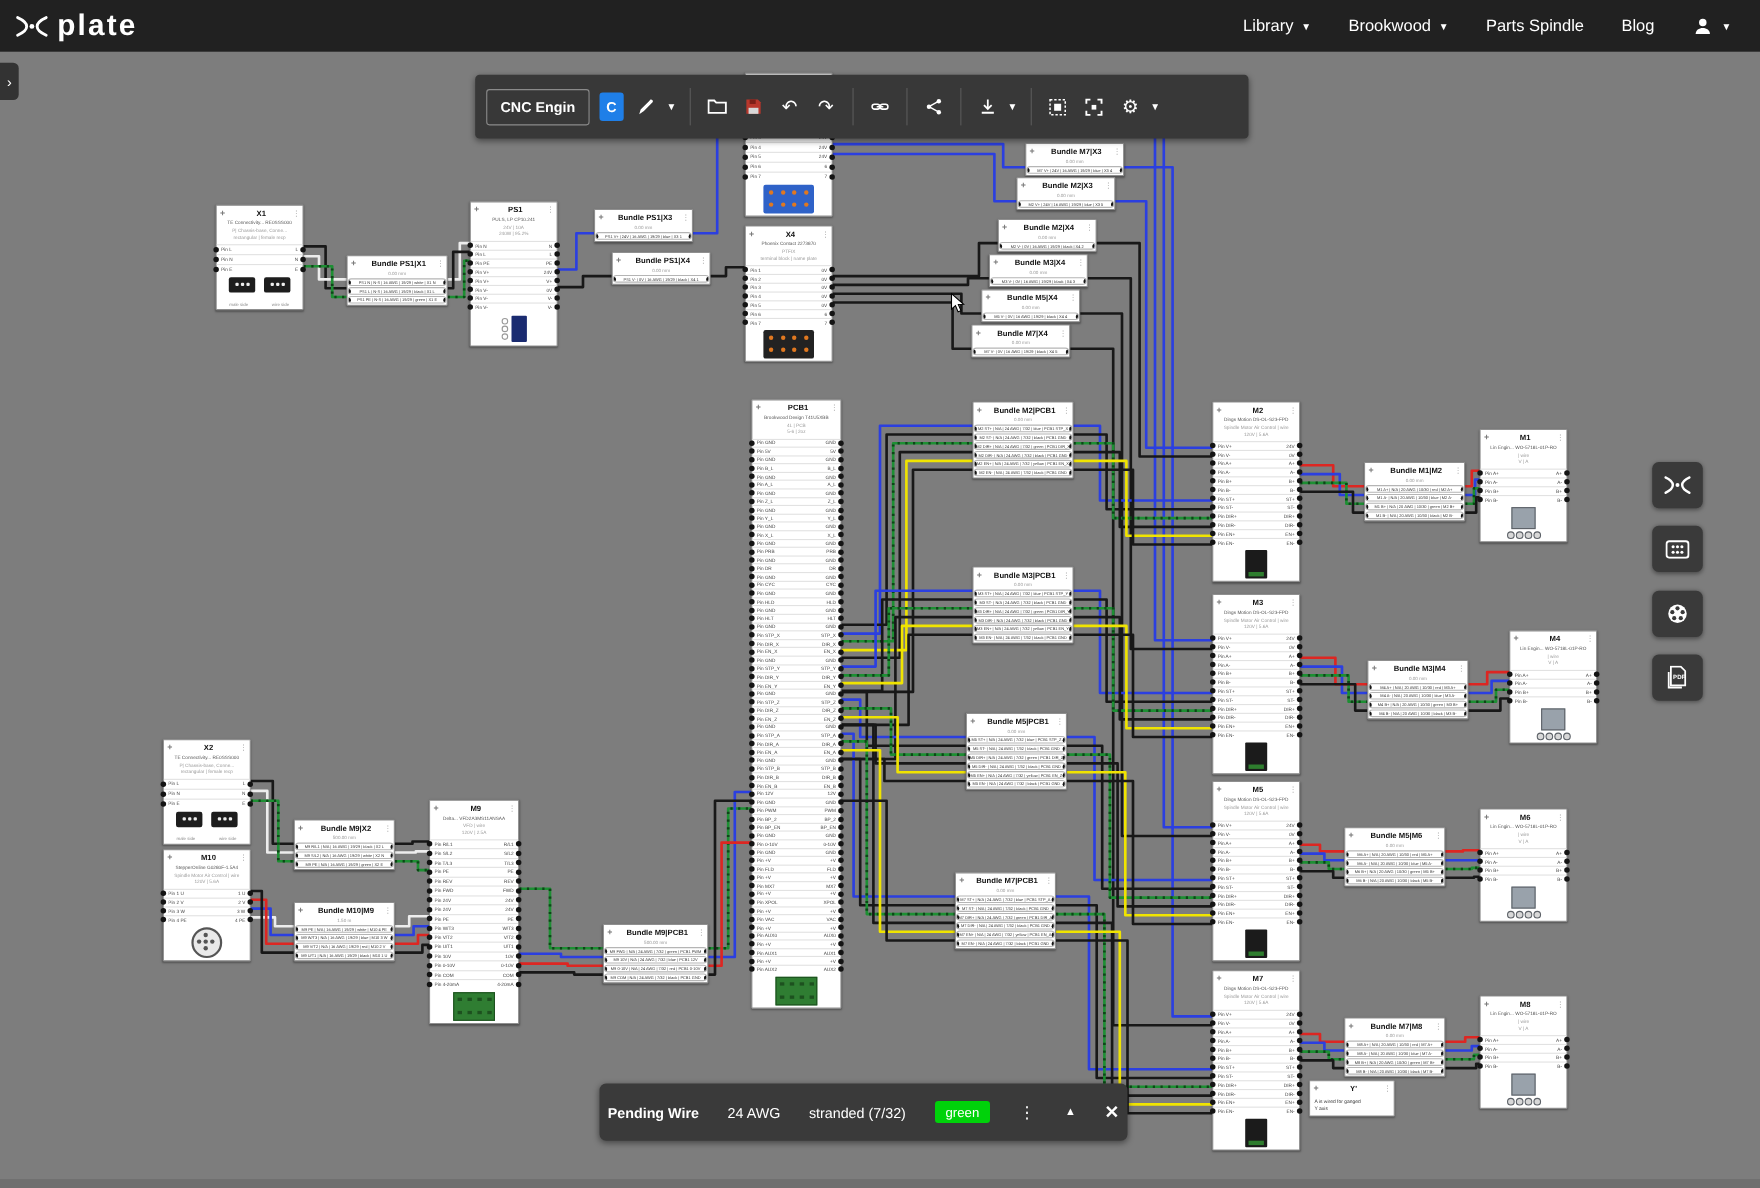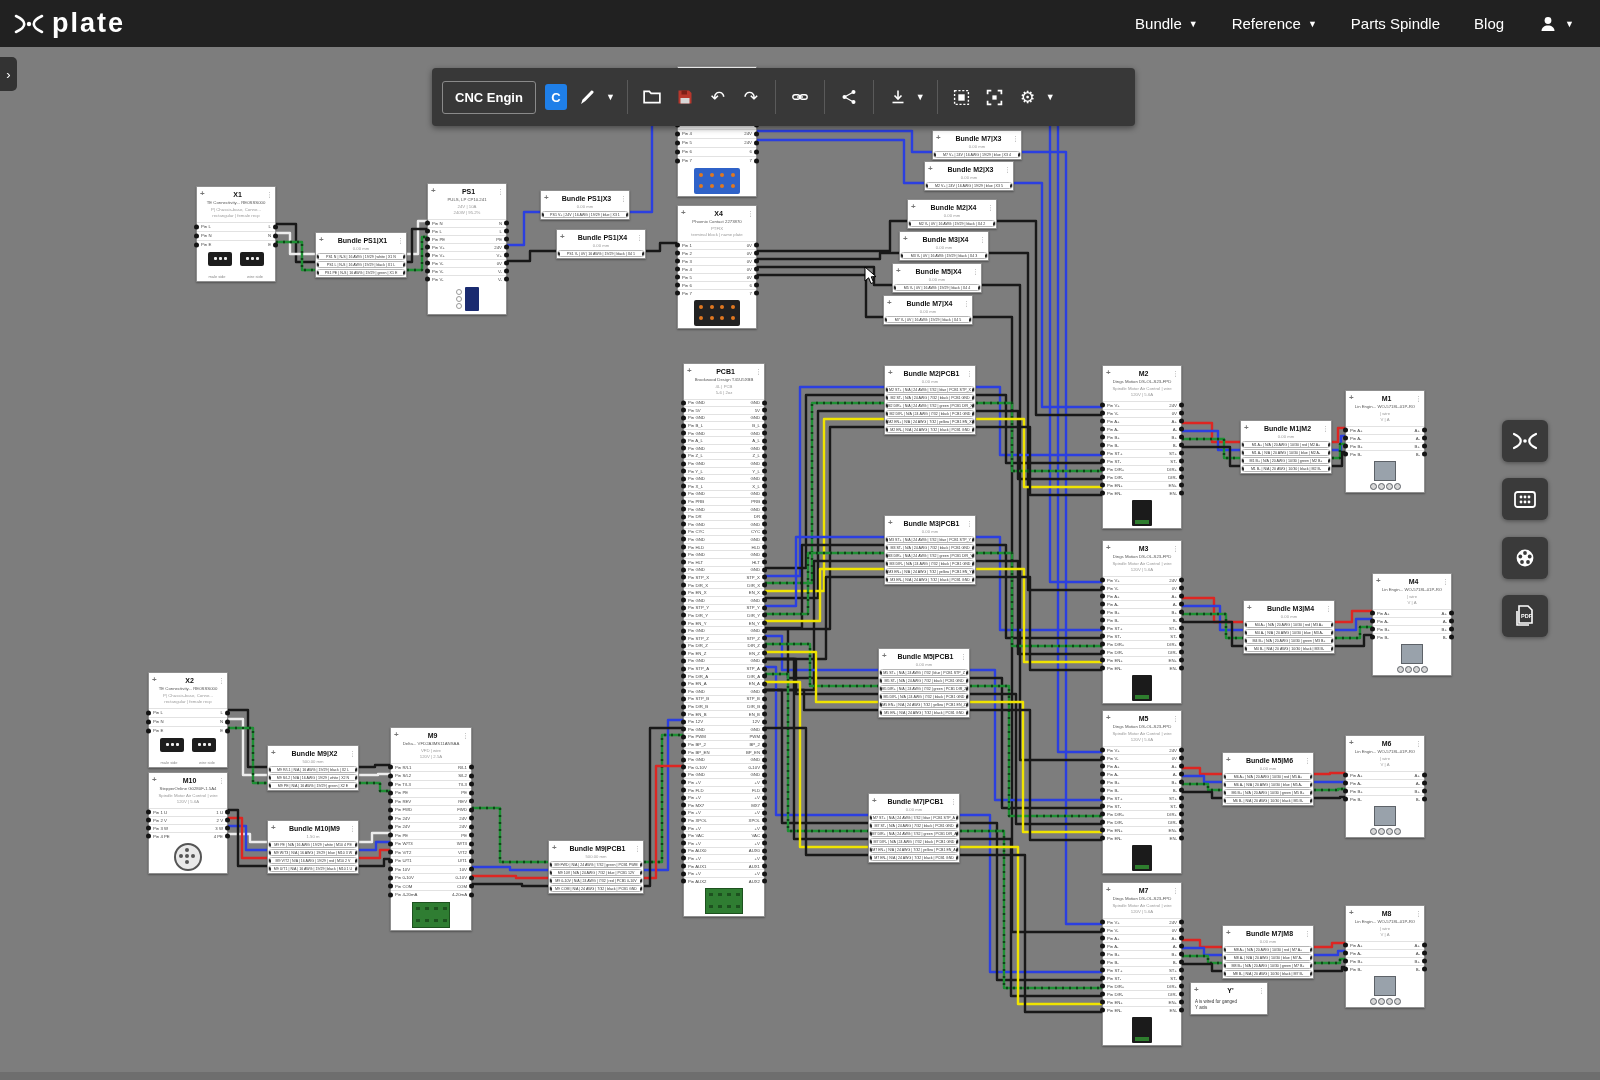--- a/index.html
+++ b/index.html
@@ -1548,25 +1548,25 @@
     <div id="logo">
       <svg width="30" height="22" viewBox="0 0 30 22">
         <path d="M2 3 C 13 8, 13 14, 2 19" stroke="#fff" stroke-width="2.6" fill="none" stroke-linecap="round"></path>
         <path d="M28 3 C 17 8, 17 14, 28 19" stroke="#fff" stroke-width="2.6" fill="none" stroke-linecap="round"></path>
         <circle cx="15" cy="11" r="2.2" fill="#fff"></circle>
       </svg>
       <span class="logotext">plate</span>
     </div>
     <div id="nav-items">
       <span class="nav-item">
-          <span>Bundle</span>
+          <span>Library</span>
           <span class="nav-caret">▼</span>
         </span>
       <span class="nav-item">
-          <span>Reference</span>
+          <span>Brookwood</span>
           <span class="nav-caret">▼</span>
         </span>
       <span class="nav-item">
           <span>Parts Spindle</span>
         </span>
       <span class="nav-item">
           <span>Blog</span>
         </span>
       <span class="nav-item">
         <svg width="20" height="20" viewBox="0 0 20 20">
@@ -1700,20 +1700,29 @@
       </svg>
   </div>
   <div class="side-btn" style="top:595px">
     <svg width="20" height="22" viewBox="0 0 20 22">
         <path d="M4 1h9l4 4v13H4z" fill="none" stroke="#fff" stroke-width="1.6"></path>
         <path d="M2 6v14h12" fill="none" stroke="#fff" stroke-width="1.6"></path>
         <text x="6" y="12.5" font-size="5.5" font-family="Liberation Sans, sans-serif" font-weight="bold" fill="#fff">PDF</text>
       </svg>
   </div>
 
+  <div id="pending">
+    <span style="font-weight:bold">Pending Wire</span>
+    <span>24 AWG</span>
+    <span>stranded (7/32)</span>
+    <span class="pill">green</span>
+    <span class="pk">⋮</span>
+    <span class="pc">▲</span>
+    <span class="px">✕</span>
+  </div>
 
   <div id="bottombar"></div>
 
   <svg id="cursor" style="left:864px;top:266px" width="16" height="20" viewBox="0 0 16 20">
     <path d="M1 1 L1 15 L4.6 11.8 L7 17.5 L9.6 16.4 L7.2 10.8 L12 10.6 Z" fill="#fff" stroke="#000" stroke-width="1"></path>
   </svg>
 
 </div>
 
 </body></html>

